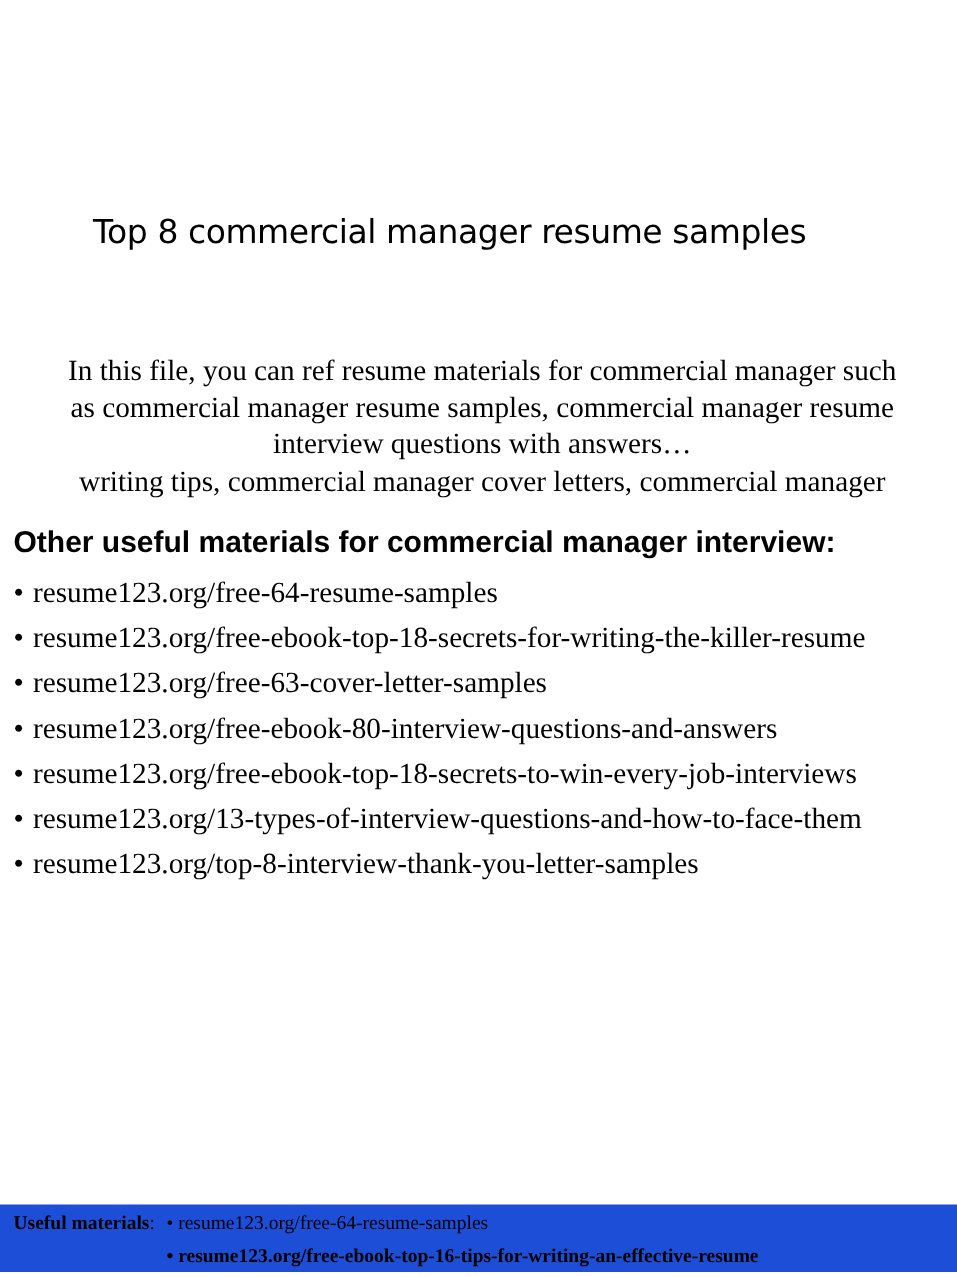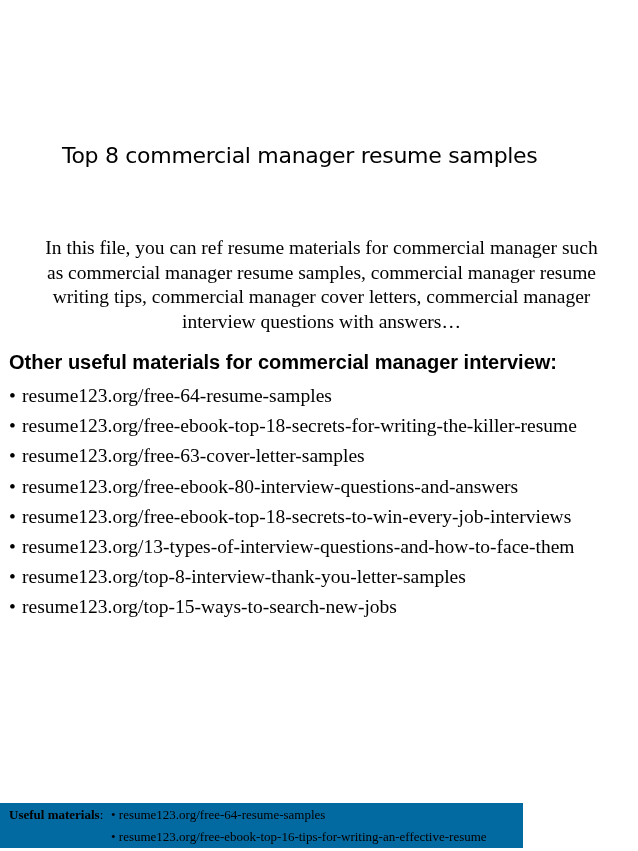--- a/index.html
+++ b/index.html
@@ -4,47 +4,46 @@
 <style>
   html, body { margin:0; padding:0; background:#ffffff; }
   body { width:638px; height:851px; position:relative; overflow:hidden; color:#000; }
   .title { position:absolute; left:62px; top:143px; font-family:"DejaVu Sans", sans-serif; font-size:22px; letter-spacing:-0.3px; white-space:nowrap; }
   .intro { position:absolute; left:9px; top:236px; width:625px; font-family:"Liberation Serif", serif; font-size:19.5px; line-height:24.5px;text-align:center; }
   .intro p { margin:0; white-space:nowrap; }
   .heading { position:absolute; left:9px; top:351px; font-family:Liberation Sans, sans-serif; font-weight:bold; font-size:20px; white-space:nowrap; }
   .links { position:absolute; left:9px; top:381px; margin:0; padding:0; list-style:none; font-family:"Liberation Serif", serif; font-size:19.5px; }
   .links li { height:30.2px; line-height:30.2px; white-space:nowrap; }
   .bullet { display:inline-block; width:13px; }
-  .footer { position:absolute; left:0; top:803px; width:523px; height:45px; background:#0369a1; font-family:"Liberation Serif", serif; font-size:13px; }
+  .footer { position:absolute; left:0; top:803px; width:638px; height:45px; background:#1d4ed8; font-family:"Liberation Serif", serif; font-size:13px; }
   .footer .label { position:absolute; left:9px; top:4px; font-weight:bold; }
   .footer .f1 { position:absolute; left:111px; top:4px; white-space:nowrap; }
-  .footer .f2 { position:absolute; left:111px; top:26px; white-space:nowrap; }
+  .footer .f2 { position:absolute; left:111px; top:26px; white-space:nowrap;font-weight:bold; }
 </style>
 </head>
 <body>
 
 <div class="title">Top 8 commercial manager resume samples</div>
 
 <div class="intro">
   <p>In this file, you can ref resume materials for commercial manager such</p>
   <p>as  commercial manager resume samples, commercial manager resume</p>
+  <p>interview questions with answers…</p>
   <p>writing tips, commercial manager cover letters, commercial manager</p>
-  <p>interview questions with answers…</p>
 </div>
 
 <div class="heading">Other useful materials for commercial manager interview:</div>
 
 <ul class="links">
   <li><span class="bullet">•</span><span>resume123.org/free-64-resume-samples</span></li>
   <li><span class="bullet">•</span><span>resume123.org/free-ebook-top-18-secrets-for-writing-the-killer-resume</span></li>
   <li><span class="bullet">•</span><span>resume123.org/free-63-cover-letter-samples</span></li>
   <li><span class="bullet">•</span><span>resume123.org/free-ebook-80-interview-questions-and-answers</span></li>
   <li><span class="bullet">•</span><span>resume123.org/free-ebook-top-18-secrets-to-win-every-job-interviews</span></li>
   <li><span class="bullet">•</span><span>resume123.org/13-types-of-interview-questions-and-how-to-face-them</span></li>
   <li><span class="bullet">•</span><span>resume123.org/top-8-interview-thank-you-letter-samples</span></li>
-  <li><span class="bullet">•</span><span>resume123.org/top-15-ways-to-search-new-jobs</span></li>
 </ul>
 
 <div class="footer">
   <div class="label"><span>Useful materials</span><span style="font-weight:normal">:</span></div>
   <div class="f1"><span>•</span> <span>resume123.org/free-64-resume-samples</span></div>
   <div class="f2"><span>•</span> <span>resume123.org/free-ebook-top-16-tips-for-writing-an-effective-resume</span></div>
 </div>
 
 </body></html>

